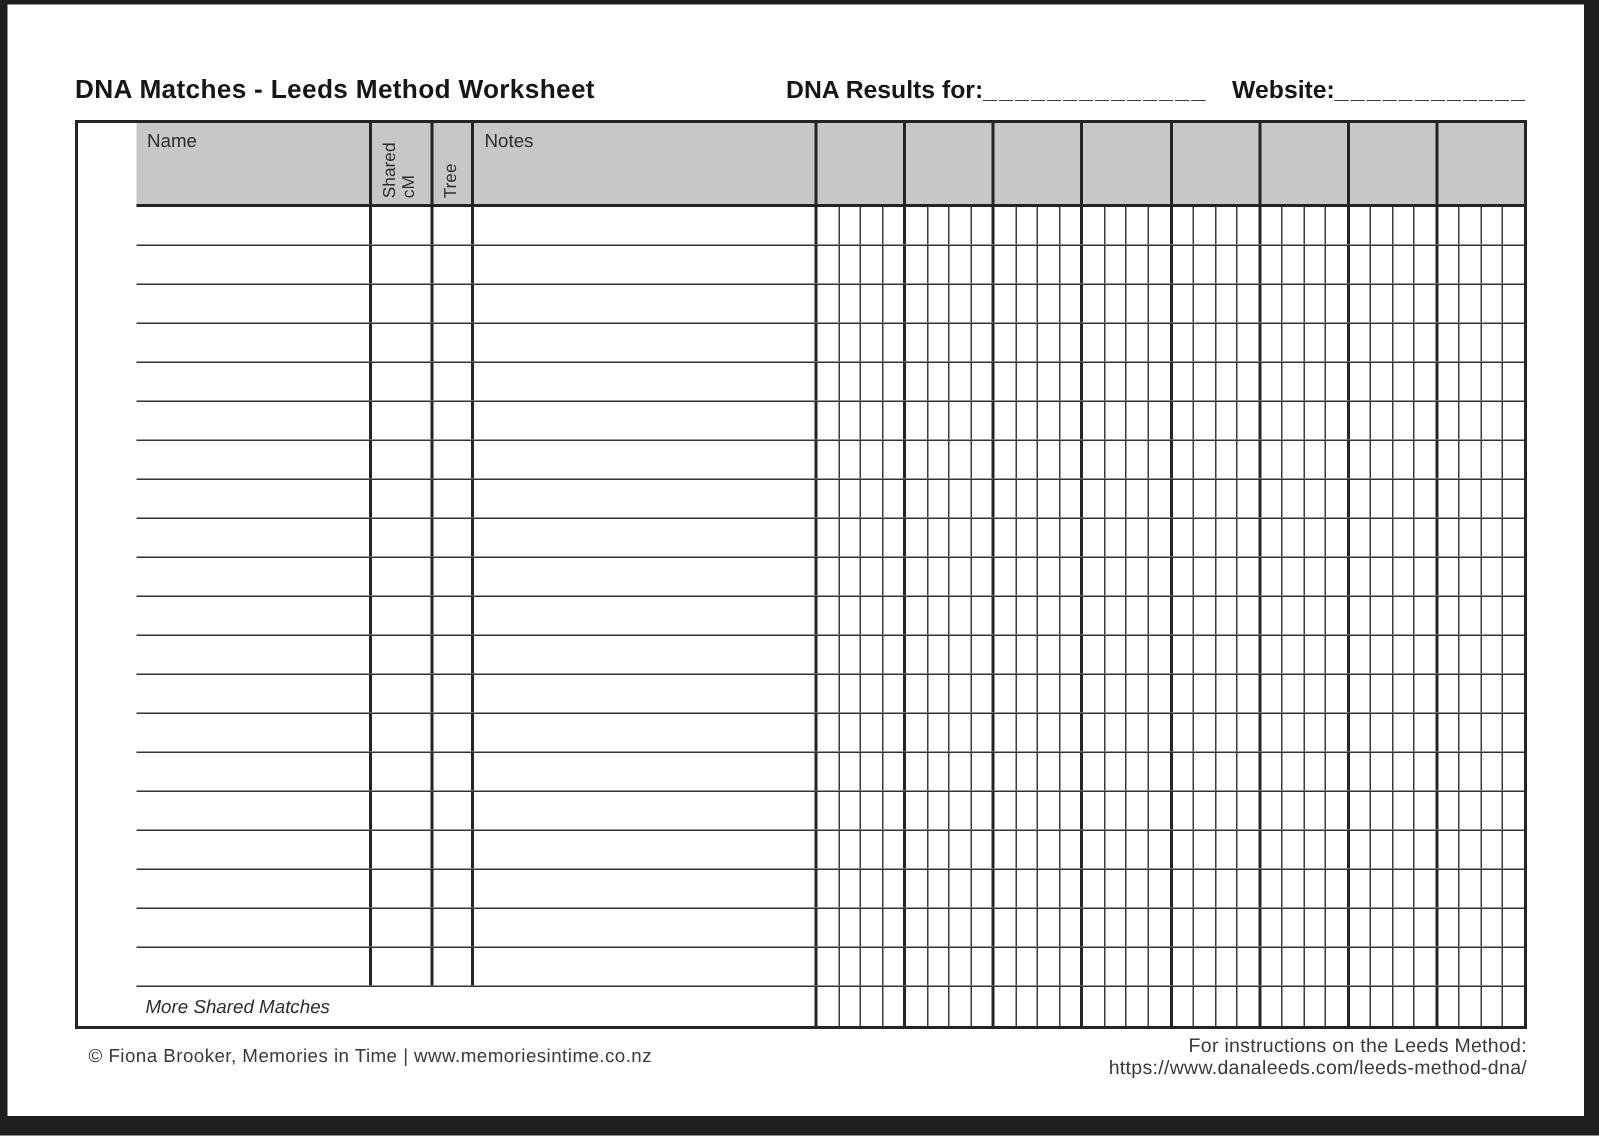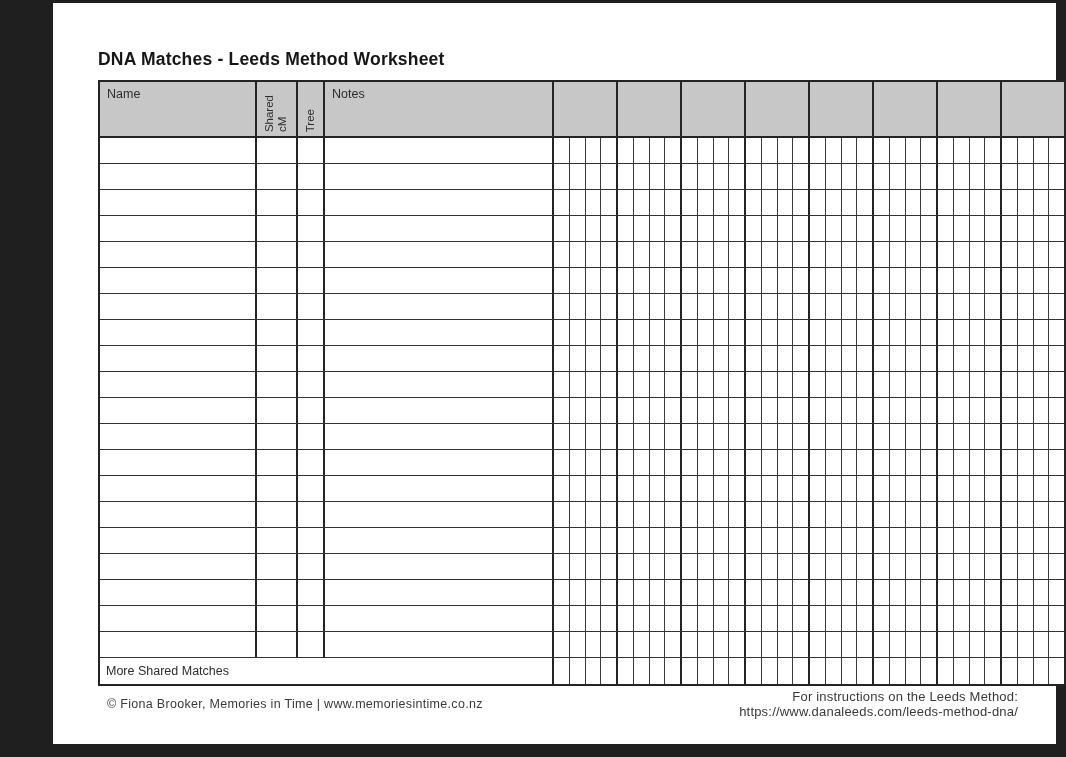--- a/index.html
+++ b/index.html
@@ -8,21 +8,20 @@
     width: 1066px;
     height: 757px;
     background: var(--frame, #1f1f1f);
     font-family: "Liberation Sans", sans-serif;
     overflow: hidden;
   }
   .page {
     position: absolute;
     left: 5px; top: 3px; right: 10px; bottom: 13px;
     background: #ffffff;
-    margin-left: 48px;
   }
   
   .titlebar {
     position: absolute;
     left: 45px; top: 46px; width: 968px;
     display: flex;
     justify-content: space-between;
     align-items: baseline;
   }
   .doc-title {
@@ -45,20 +44,21 @@
     color: #2a2a2a;
     letter-spacing: 1.5px;
   }
   
   .sheet-table {
     position: absolute;
     left: 45px; top: 77px; width: 968px;
     border: 2px solid var(--border_thick, #242424);
     box-sizing: border-box;
     background: #fff;
+    padding-left: 39px;
   }
   .thead {
     display: flex;
     height: 56px;
     background: var(--header_fill, #c7c7c7);
     border-bottom: 2px solid var(--border_thick, #242424);
     box-sizing: border-box;
   }
   .hcell { box-sizing: border-box; }
   .col-name  { width: 157px; border-right: 2px solid var(--border_thick, #242424); }
@@ -116,20 +116,21 @@
   }
   .more-label-cell {
     width: 454px;
     box-sizing: border-box;
     border-right: 2px solid var(--border_thick, #242424);
     display: flex;
     align-items: center;
     padding-left: 6px;
     font-size: 12.5px;
     color: #2d2d2d;
+    font-style: italic;
   }
   
   .footer-left {
     position: absolute;
     left: 54px; top: 694px;
     font-size: 12.5px;
     color: #3a3a3a;
     letter-spacing: 0.3px;
   }
   .footer-right {
@@ -143,20 +144,24 @@
   }
 </style>
 </head>
 <body>
 
 <div class="viewport">
   <div class="page">
 
     <div class="titlebar">
       <span class="doc-title">DNA Matches - Leeds Method Worksheet</span>
+      <span class="fill-group">
+        <span class="fill-label">DNA Results for:</span><span class="blank-line">______________</span>
+        <span class="fill-label second">Website:</span><span class="blank-line">____________</span>
+      </span>
     </div>
 
     <div class="sheet-table">
       <div class="thead">
         <div class="hcell col-name">
           <span class="hlabel">Name</span>
         </div>
         <div class="hcell col-shared vwrap">
           <span class="vtext">Shared
 cM</span>

